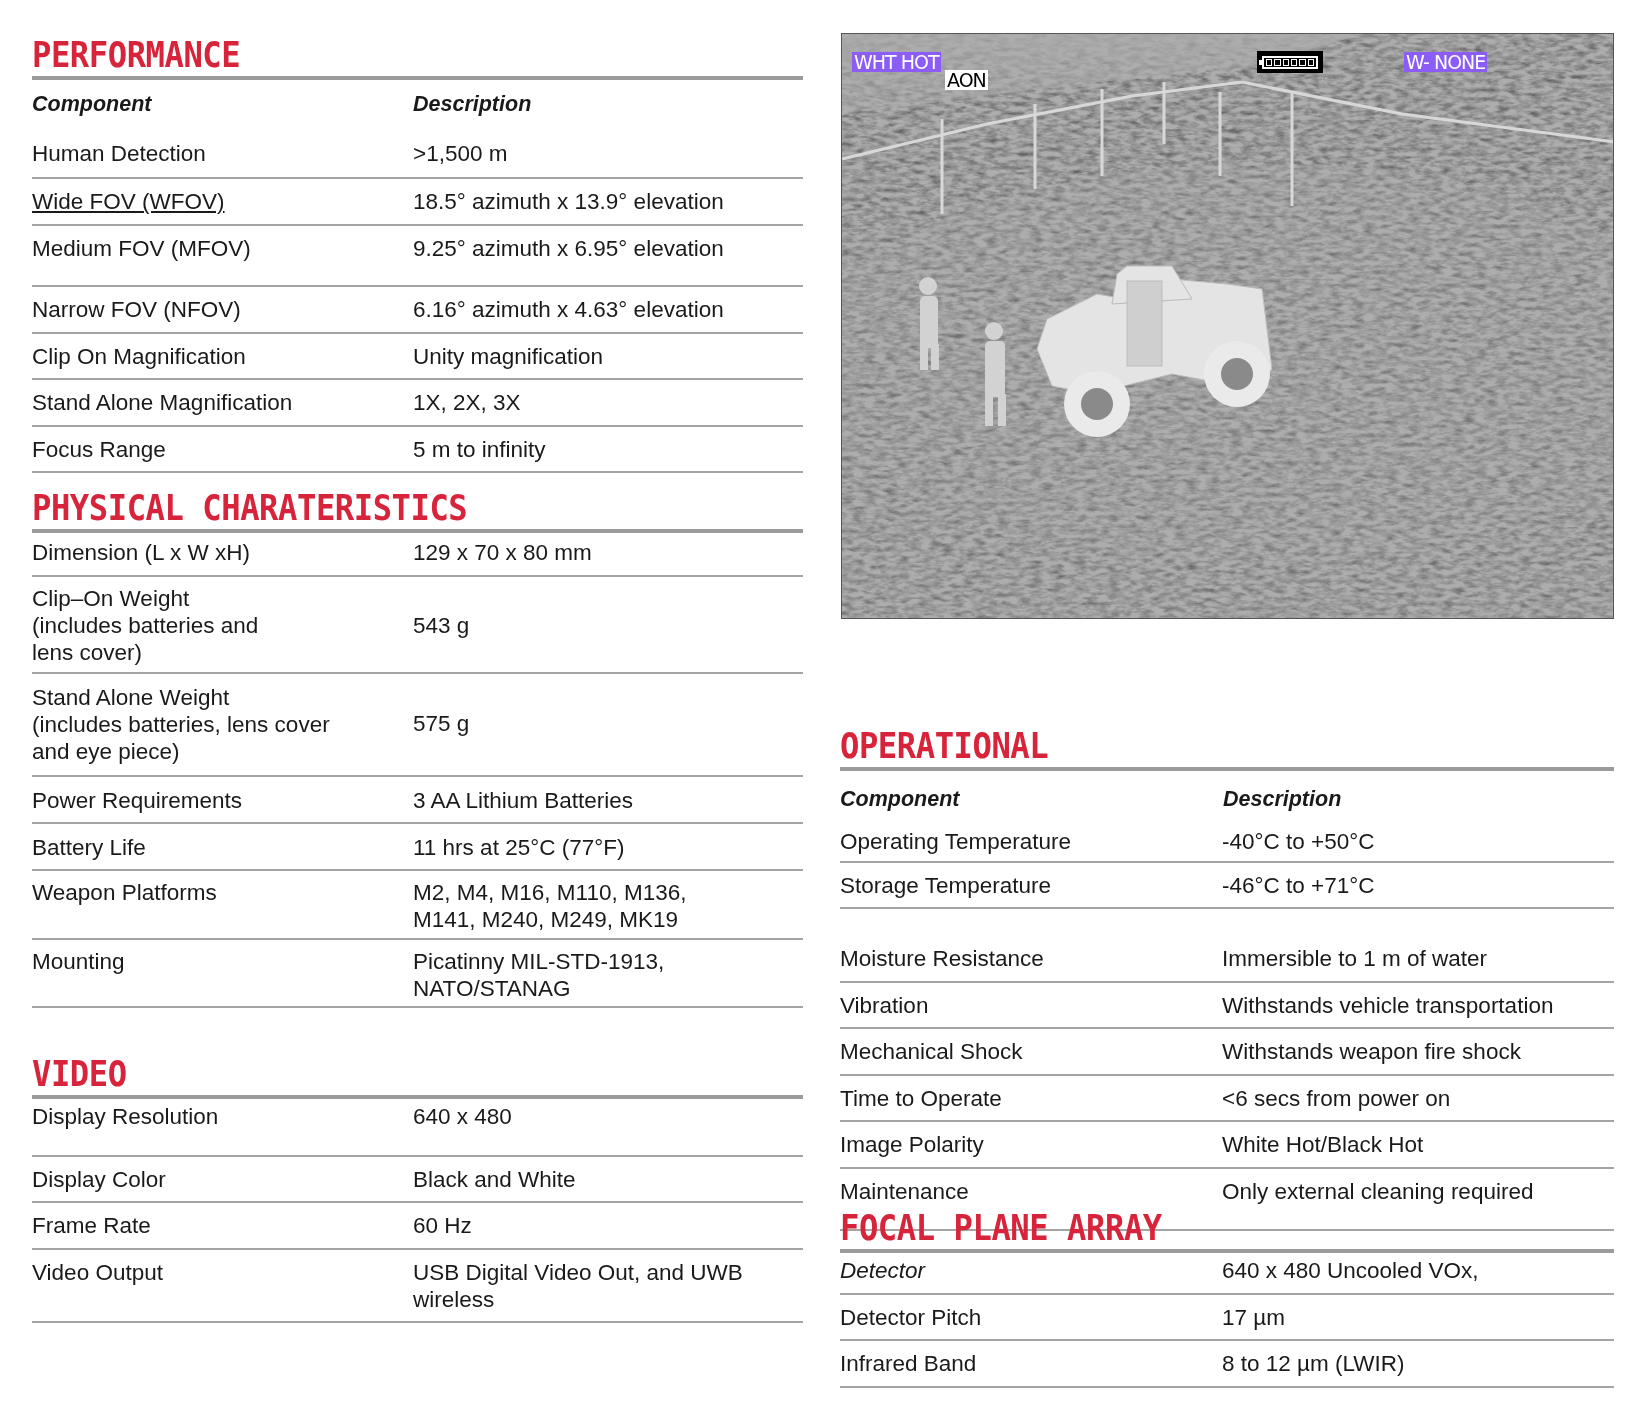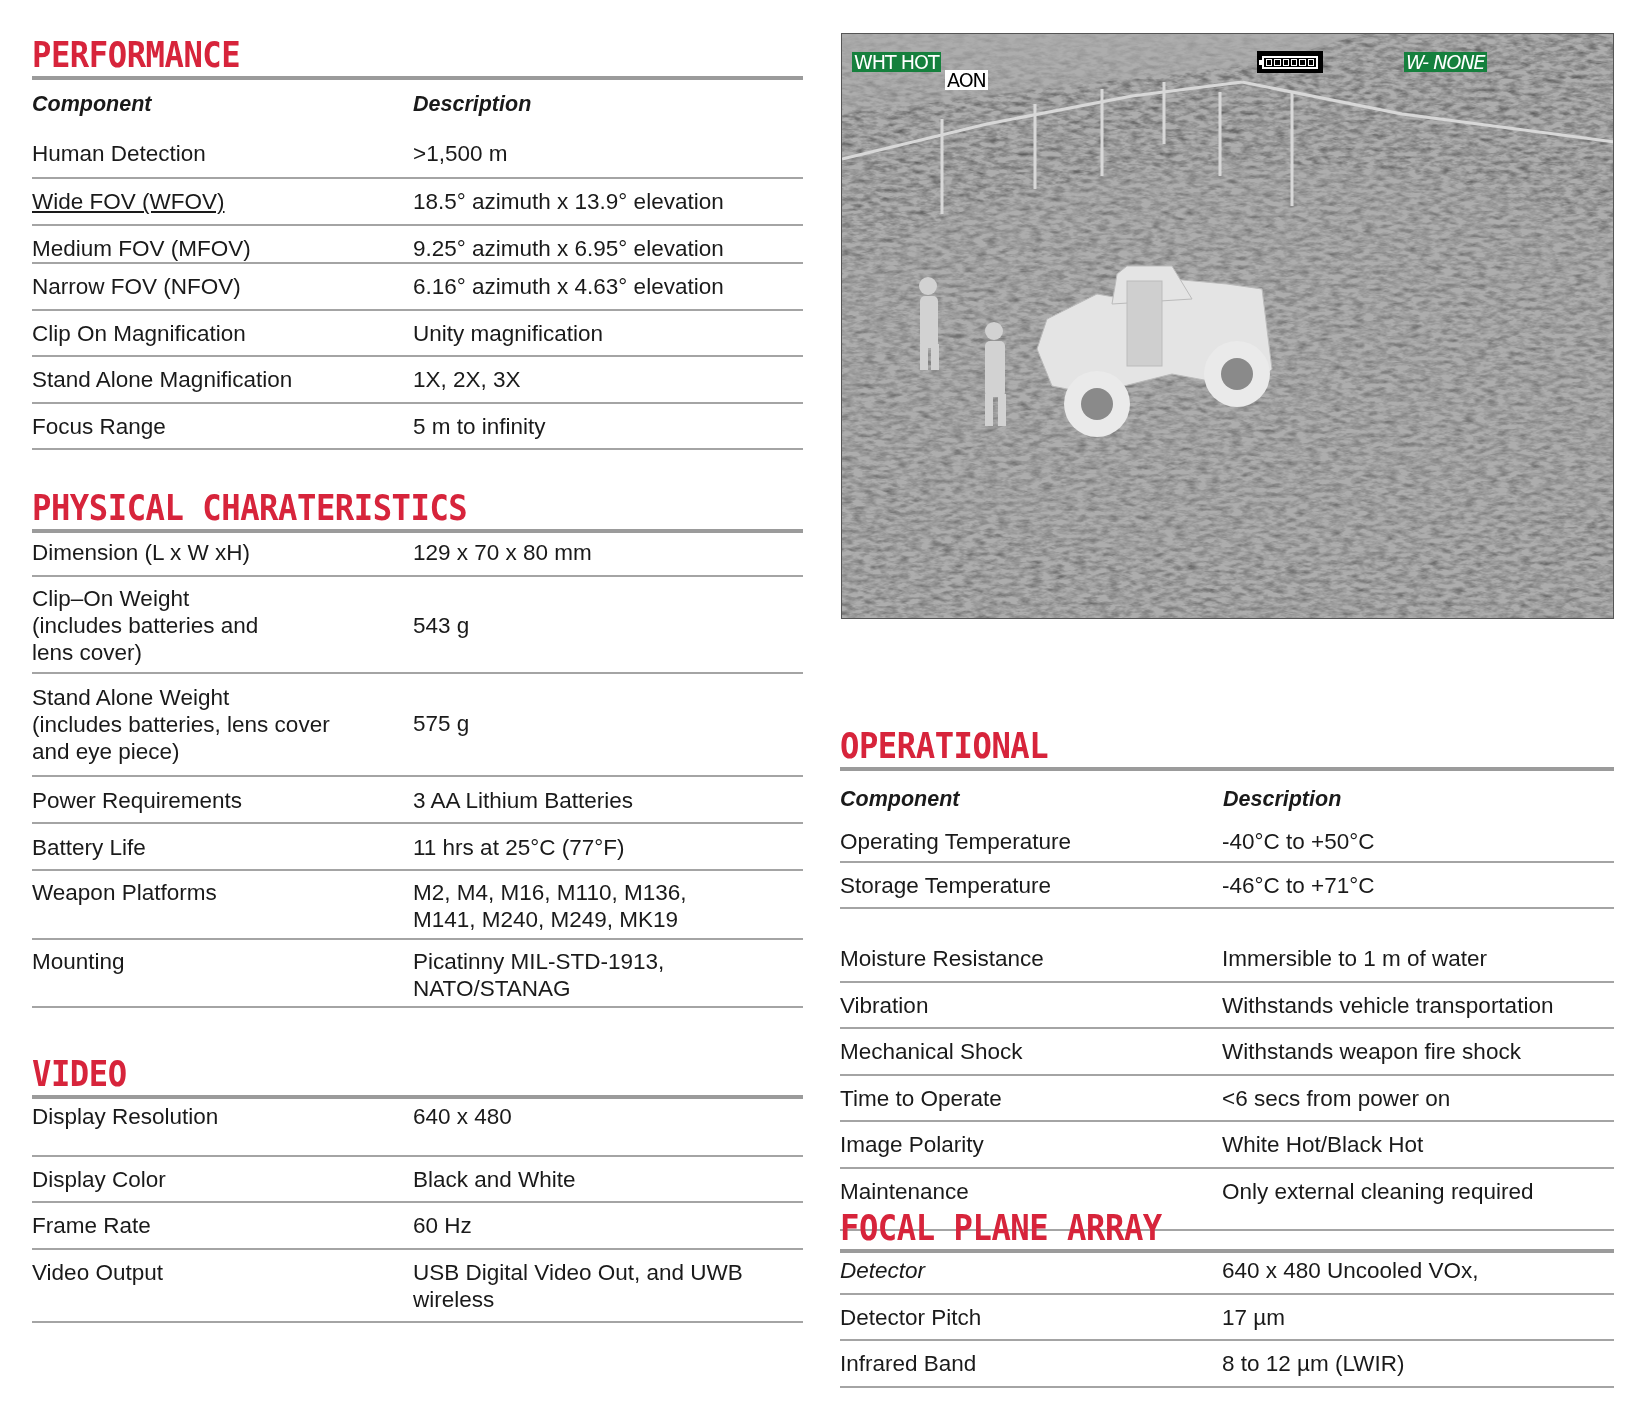--- a/index.html
+++ b/index.html
@@ -26,21 +26,21 @@
   .rowwrap .value { position: absolute; white-space: pre-line; }
   .rowwrap.head { font-style: italic; font-weight: bold; font-size: 21.5px; }
 
   
   .thermal {
     position: absolute; left: 841px; top: 33px; width: 773px; height: 586px;
     background: #6e6e6e; overflow: hidden; border: 1px solid #555;
   }
   .thermal svg { display: block; }
   .hud {
-    position: absolute; background: #15803d; color: #fff;
+    position: absolute; background: #8b5cf6; color: #fff;
     font-family: "DejaVu Sans", sans-serif; font-size: 19px; line-height: 20px;
     padding: 0 2px; letter-spacing: -1px;
   }
   .hud-inv { background: #fff; color: #000; }
   .battery {
     position: absolute; left: 1257px; top: 51px; width: 66px; height: 22px; background: #000;
     display: flex; align-items: center; justify-content: center;
   }
   .battery .shell { position: relative; width: 56px; height: 13px; border: 2px solid #fff; display: flex; gap: 2px; padding: 1px 2px; }
   .battery .shell::before { content: ""; position: absolute; left: -5px; top: 2px; width: 3px; height: 5px; background: #fff; }
@@ -58,21 +58,21 @@
       <span class="value" style="left:381px; top:11px;">Description</span>
     </div>
     <div class="rowwrap" style="height:63px;">
       <span class="label" style="top:24px;">Human Detection</span>
       <span class="value" style="left:381px; top:24px;">&gt;1,500 m</span>
     </div>
     <div class="rowwrap" style="height:47px;">
       <span class="label" style="top:9px;text-decoration:underline;">Wide FOV (WFOV)</span>
       <span class="value" style="left:381px; top:9px;">18.5° azimuth x 13.9° elevation</span>
     </div>
-    <div class="rowwrap" style="height:38px;">
+    <div class="rowwrap" style="height:61px;">
       <span class="label" style="top:9px;">Medium FOV (MFOV)</span>
       <span class="value" style="left:381px; top:9px;">9.25° azimuth x 6.95° elevation</span>
     </div>
     <div class="rowwrap" style="height:47px;">
       <span class="label" style="top:9px;">Narrow FOV (NFOV)</span>
       <span class="value" style="left:381px; top:9px;">6.16° azimuth x 4.63° elevation</span>
     </div>
     <div class="rowwrap" style="height:46px;">
       <span class="label" style="top:9px;">Clip On Magnification</span>
       <span class="value" style="left:381px; top:9px;">Unity magnification</span>
@@ -201,21 +201,21 @@
       <rect x="78" y="310" width="8" height="26"></rect>
         <rect x="89" y="310" width="8" height="26"></rect>
       <circle cx="152" cy="297" r="9"></circle>
         <rect x="143" y="307" width="20" height="56" rx="5"></rect>
       <rect x="143" y="360" width="8" height="32"></rect>
         <rect x="156" y="360" width="8" height="32"></rect>
     </g>
   </svg>
   <div class="hud" style="left:10px; top:18px;">WHT HOT</div>
   <div class="hud hud-inv" style="left:103px; top:36px;">AON</div>
-  <div class="hud" style="left:562px; top:18px;font-style:italic;">W- NONE</div>
+  <div class="hud" style="left:562px; top:18px;">W- NONE</div>
 </div>
 <div class="battery">
   <div class="shell">
     <span class="cell-b"></span>
       <span class="cell-b"></span>
       <span class="cell-b"></span>
     <span class="cell-b"></span>
       <span class="cell-b"></span>
       <span class="cell-b"></span>
   </div>

